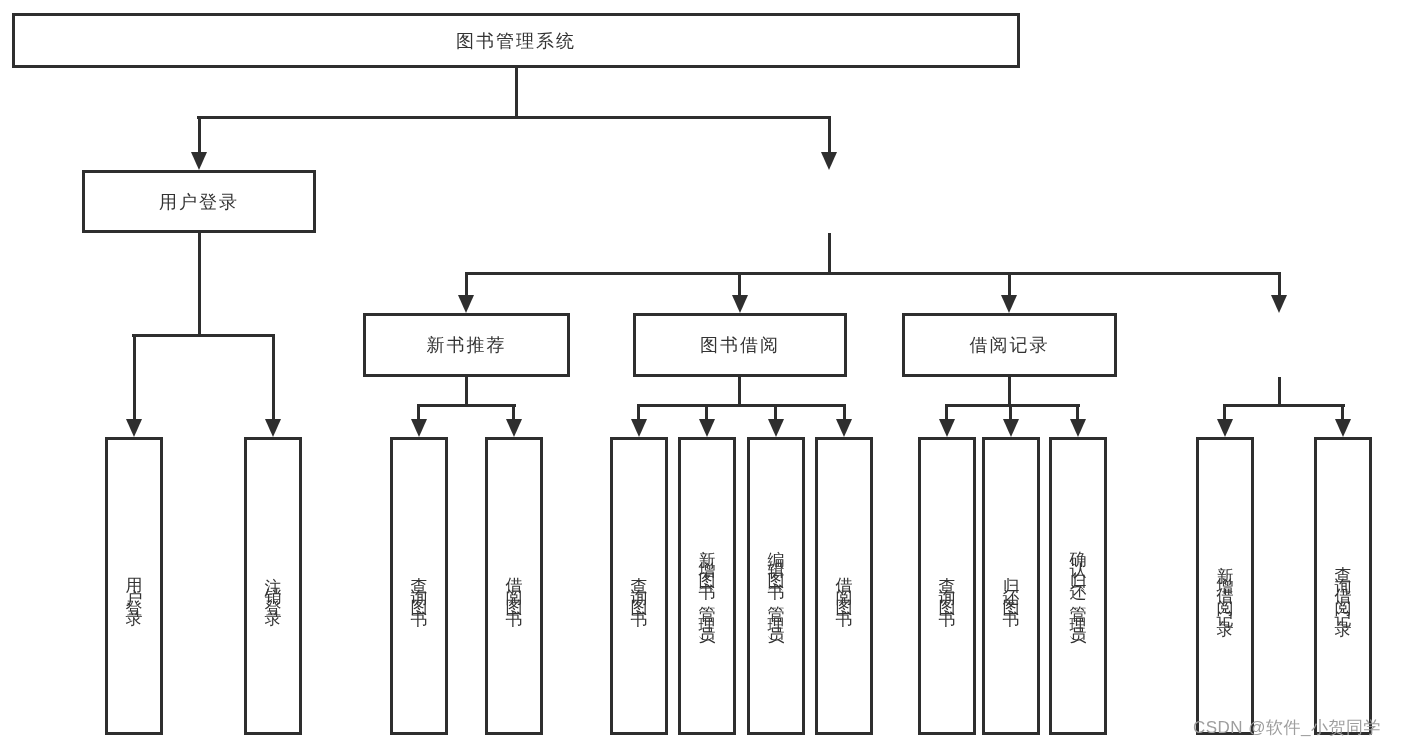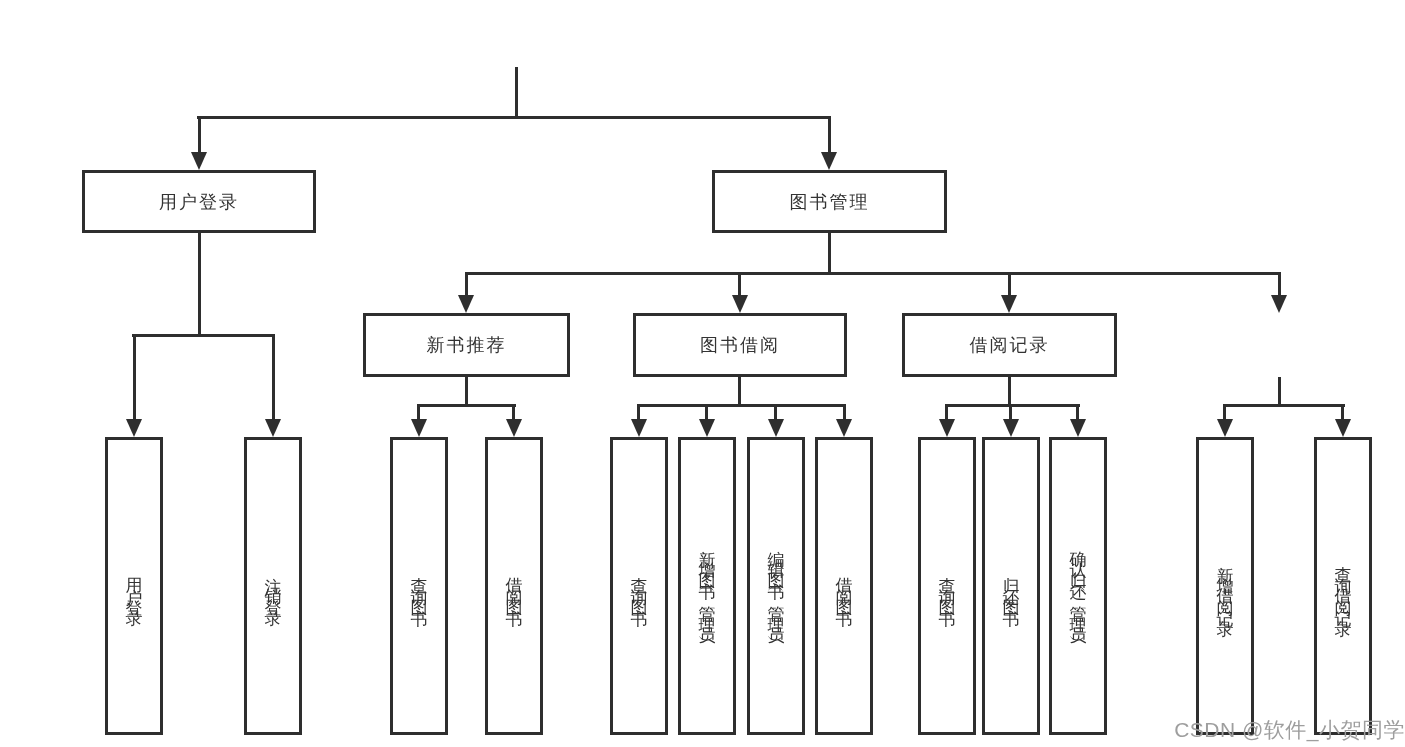--- a/index.html
+++ b/index.html
@@ -48,43 +48,43 @@
   .arrowhead {
     position: absolute;
     width: 0;
     height: 0;
     border-left: 8px solid transparent;
     border-right: 8px solid transparent;
     border-top: 18px solid var(--line);
   }
   .watermark {
     position: absolute;
-    right: 0;
+    right: 24px;
     top: 716px;
-    font-size: 21px;
+    font-size: 17px;
     letter-spacing: 0.5px;
     color: var(--watermark);
     white-space: nowrap;
   }
 </style>
 </head>
 <body>
 
 <div class="canvas">
 
+  <div class="node h-label" style="left:12px; top:13px; width:1008px; height:55px;">图书管理系统</div>
 
   <div class="vline" style="left:515px; top:67px; width:3px; height:52px;"></div>
   <div class="hline" style="left:197px; top:116px; width:634px; height:3px;"></div>
   <div class="vline" style="left:198px; top:118px; width:3px; height:35px;"></div>
   <div class="arrowhead" style="left:191px; top:152px;"></div>
   <div class="vline" style="left:828px; top:118px; width:3px; height:35px;"></div>
   <div class="arrowhead" style="left:821px; top:152px;"></div>
 
   <div class="node h-label" style="left:82px; top:170px; width:234px; height:63px;">用户登录</div>
-  <div class="node h-label" style="left:712px; top:170px; width:235px; height:63px;">图书管理</div>
 
   <div class="vline" style="left:198px; top:233px; width:3px; height:104px;"></div>
   <div class="hline" style="left:132px; top:334px; width:143px; height:3px;"></div>
   <div class="vline" style="left:133px; top:336px; width:3px; height:85px;"></div>
   <div class="arrowhead" style="left:126px; top:419px;"></div>
   <div class="vline" style="left:272px; top:336px; width:3px; height:85px;"></div>
   <div class="arrowhead" style="left:265px; top:419px;"></div>
 
   <div class="vline" style="left:828px; top:233px; width:3px; height:41px;"></div>
   <div class="hline" style="left:465px; top:272px; width:816px; height:3px;"></div>

